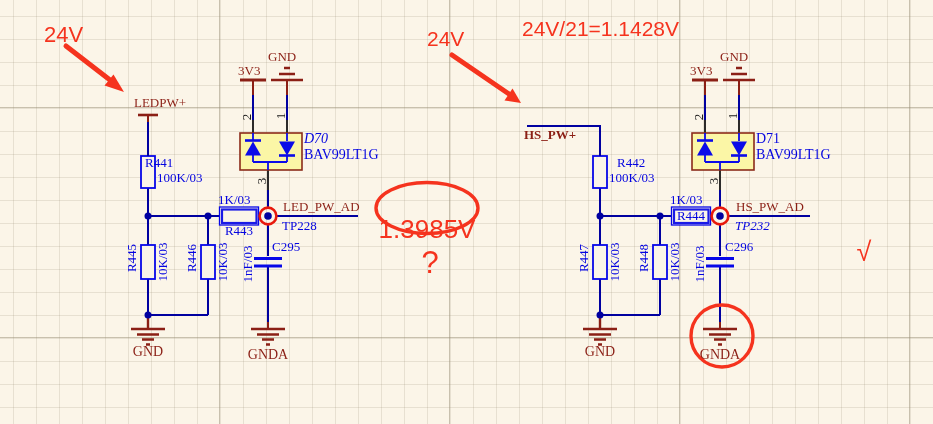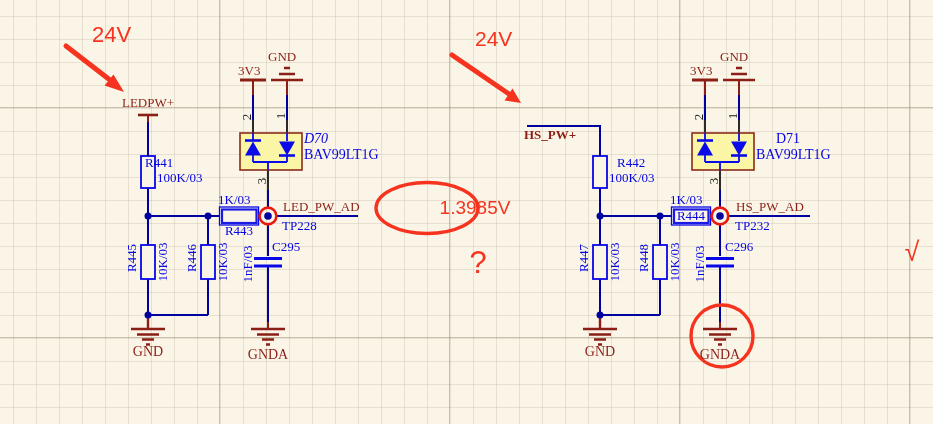--- a/index.html
+++ b/index.html
@@ -27,21 +27,20 @@
   .vt{
     position:absolute;width:80px;height:16px;
     display:flex;align-items:center;justify-content:center;
     transform:rotate(-90deg);font-size:13px;
   }
   .vts{width:40px;}
   .annot{
     position:absolute;color:#f5331e;white-space:nowrap;
     font-family:"Liberation Sans","DejaVu Sans",sans-serif;
     font-weight:500;
-    margin-left:48px;
   }
 </style>
 </head>
 <body>
 
 <div class="stage">
 
   <svg class="layer" width="933" height="424" viewBox="0 0 933 424">
     <defs>
       <g id="ckt">
@@ -96,21 +95,21 @@
     <path d="M527,126 H600 V156" stroke="#0000a0" stroke-width="2" fill="none"></path>
 
     <path d="M66,46 L110,80" stroke="#f5331e" stroke-width="5" stroke-linecap="round"></path>
     <polygon points="124,92 104.5,85.5 113.5,74.5" fill="#f5331e"></polygon>
     <path d="M452,55 L509,94" stroke="#f5331e" stroke-width="5" stroke-linecap="round"></path>
     <polygon points="521,103 504.5,100.5 512.5,88.5" fill="#f5331e"></polygon>
     <ellipse cx="427" cy="208" rx="51" ry="25.5" fill="none" stroke="#f5331e" stroke-width="3.4"></ellipse>
     <circle cx="722" cy="336" r="31" fill="none" stroke="#f5331e" stroke-width="3.4"></circle>
   </svg>
 
-  <div class="t maroon s13 ctr" style="left:116px;top:96px;width:64px;">LEDPW+</div>
+  <div class="t maroon s13 ctr" style="left:128px;top:96px;width:64px;">LEDPW+</div>
   <div class="t blue s13" style="left:145px;top:156px;">R441</div>
   <div class="t blue s13" style="left:157px;top:171px;">100K/03</div>
   <div class="t maroon s13" style="left:238px;top:64px;">3V3</div>
   <div class="t maroon s13" style="left:268px;top:50px;">GND</div>
   <div class="vt vts black s11" style="left:227px;top:109px;">2</div>
   <div class="vt vts black s11" style="left:261px;top:108px;">1</div>
   <div class="vt vts black s11" style="left:242px;top:173px;">3</div>
   <div class="t blue s14" style="left:304px;top:132px;font-style:italic;">D70</div>
   <div class="t blue s14" style="left:304px;top:148px;">BAV99LT1G</div>
   <div class="t blue s13" style="left:218px;top:193px;">1K/03</div>
@@ -127,33 +126,34 @@
   <div class="t maroon s14 ctr" style="left:243px;top:348px;width:50px;">GNDA</div>
 
   <div class="t maroon s13" style="left:524px;top:128px;font-weight:bold;">HS_PW+</div>
   <div class="t blue s13" style="left:617px;top:156px;">R442</div>
   <div class="t blue s13" style="left:609px;top:171px;">100K/03</div>
   <div class="t maroon s13" style="left:690px;top:64px;">3V3</div>
   <div class="t maroon s13" style="left:720px;top:50px;">GND</div>
   <div class="vt vts black s11" style="left:679px;top:109px;">2</div>
   <div class="vt vts black s11" style="left:713px;top:108px;">1</div>
   <div class="vt vts black s11" style="left:694px;top:173px;">3</div>
-  <div class="t blue s14" style="left:756px;top:132px;padding-left:20px;">D71</div>
+  <div class="t blue s14" style="left:756px;top:132px;">D71</div>
   <div class="t blue s14" style="left:756px;top:148px;">BAV99LT1G</div>
   <div class="t blue s13" style="left:670px;top:193px;">1K/03</div>
   <div class="t blue s13 ctr" style="left:673px;top:209px;width:36px;">R444</div>
   <div class="t maroon s13" style="left:736px;top:200px;">HS_PW_AD</div>
-  <div class="t blue s13" style="left:735px;top:219px;">TP232</div>
+  <div class="t blue s13" style="left:735px;top:219px;font-style:italic;">TP232</div>
   <div class="t blue s13" style="left:725px;top:240px;">C296</div>
   <div class="vt blue" style="left:660px;top:256px;">1nF/03</div>
   <div class="vt blue" style="left:544px;top:250px;">R447</div>
   <div class="vt blue" style="left:575px;top:254px;">10K/03</div>
   <div class="vt blue" style="left:604px;top:250px;">R448</div>
   <div class="vt blue" style="left:635px;top:254px;">10K/03</div>
   <div class="t maroon s14 ctr" style="left:581px;top:345px;width:38px;">GND</div>
   <div class="t maroon s14 ctr" style="left:695px;top:348px;width:50px;">GNDA</div>
 
   <div class="annot" style="left:44px;top:22px;font-size:22px;">24V</div>
   <div class="annot" style="left:427px;top:27px;font-size:21px;">24V</div>
-  <div class="annot ctr" style="left:377px;top:197px;width:100px;font-size:19px;">1.3985V</div>
+  <div class="annot" style="left:522px;top:17px;font-size:21px;">24V/21=1.1428V</div>
+  <div class="annot ctr" style="left:377px;top:214px;width:100px;font-size:26px;">1.3985V</div>
   <div class="annot ctr" style="left:418px;top:245px;width:24px;font-size:31px;">?</div>
   <div class="annot ctr" style="left:850px;top:237px;width:28px;font-size:27px;">√</div>
 </div>
 
 </body></html>

